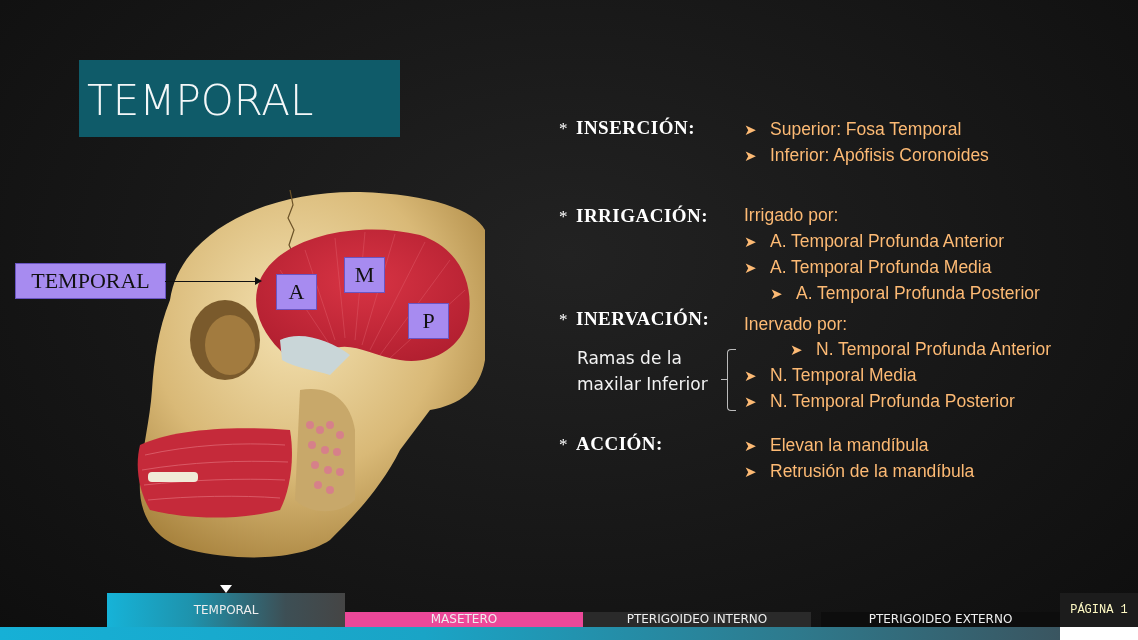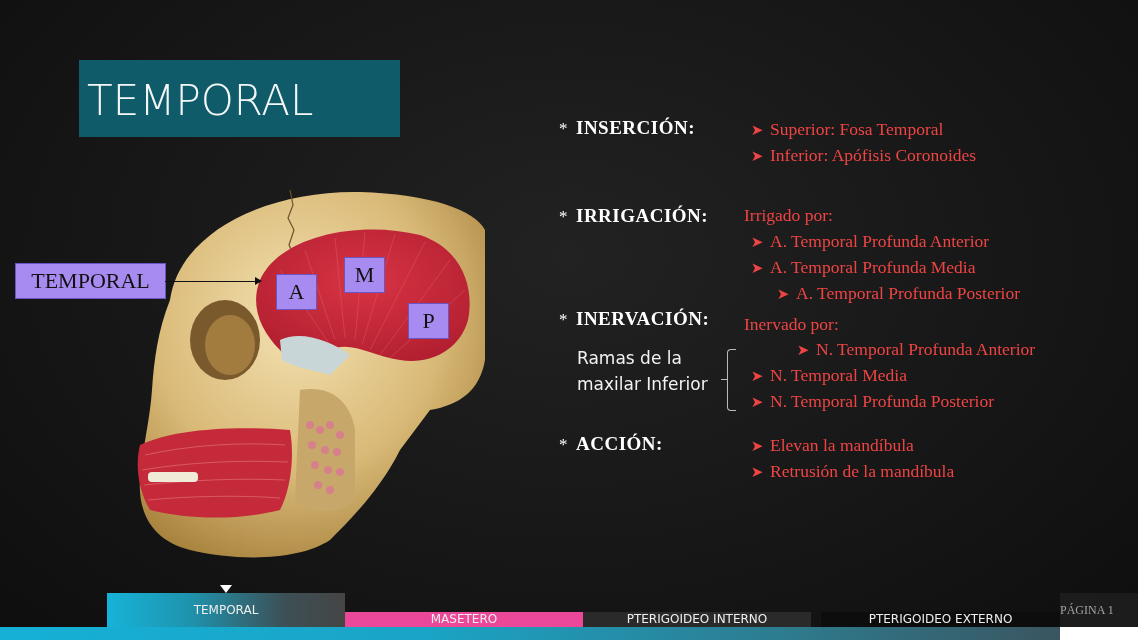--- a/index.html
+++ b/index.html
@@ -30,22 +30,22 @@
     .lbl-p { left: 408px; top: 303px; width: 39px; height: 34px; font-size: 22px; line-height: 34px; }
     .arrow-line { position: absolute; left: 165px; top: 281px; width: 92px; height: 1px; background: #111; }
     .arrow-head { position: absolute; left: 255px; top: 277px; width: 0; height: 0;
       border-top: 4px solid transparent; border-bottom: 4px solid transparent; border-left: 7px solid #111; }
     .sec-head {
       position: absolute; font-family: Liberation Serif, serif; font-weight: bold;
       font-size: 19px; letter-spacing: 0.5px; white-space: nowrap;
     }
     .sec-head .star { font-weight: normal; font-size: 17px; margin-right: 8px; }
     .line {
-      position: absolute; font-family: Liberation Serif, serif; font-size: 17.5px;
-      white-space: nowrap; color: #ef4444; text-align: center;
+      position: absolute; font-family: Liberation Sans, sans-serif; font-size: 17.5px;
+      white-space: nowrap; color: #fdba74;
     }
     .bullet { display: inline-block; width: 26px; font-size: 15px; }
     .bracket {
       position: absolute; left: 727px; top: 349px; width: 8px; height: 60px;
       border: 1px solid #bbb; border-right: none; border-radius: 4px 0 0 4px;
     }
     .bracket-tip { position: absolute; left: 721px; top: 379px; width: 6px; height: 1px; background: #bbb; }
     .side-note { position: absolute; left: 577px; font-family: "DejaVu Sans", sans-serif; font-size: 17px; color: #f2f2f2; }
 
     
@@ -54,21 +54,21 @@
     .nav-white { position: absolute; left: 1060px; top: 627px; width: 78px; height: 13px; background: #ffffff; }
     .tab { position: absolute; font-family: "DejaVu Sans", sans-serif; font-size: 12px; text-align: center; color: #eee; }
     .tab-temporal { left: 107px; top: 593px; width: 238px; height: 34px; line-height: 34px;
       background: linear-gradient(90deg, #16b3d8 0%, #1e93ad 35%, #3d4f55 75%, #454545 100%); }
     .tab-masetero { left: 345px; top: 612px; width: 238px; height: 15px; line-height: 15px; background: #ec4899; }
     .tab-pint { left: 583px; top: 612px; width: 228px; height: 15px; line-height: 15px; background: #2a2a2a; }
     .tab-pext { left: 821px; top: 612px; width: 239px; height: 15px; line-height: 15px; background: #0d0d0d; }
     .tab-indicator { position: absolute; left: 220px; top: 585px; width: 0; height: 0;
       border-left: 6px solid transparent; border-right: 6px solid transparent; border-top: 8px solid #fff; }
     .page-label { position: absolute; left: 1060px; top: 593px; width: 78px; height: 34px;
-      background: #1c1c1c; font-family: Liberation Serif, serif; font-size: 12px; line-height: 34px; color: #a3a3a3; }
+      background: #1c1c1c; font-family: Liberation Mono, monospace; font-size: 12px; line-height: 34px; text-align: center; color: #fef9c3; }
   </style>
 </head>
 <body>
 
 <div class="title-box">
   <span>TEMPORAL</span>
 </div>
 
 <svg class="skull" viewBox="0 0 370 380">
   <defs>

